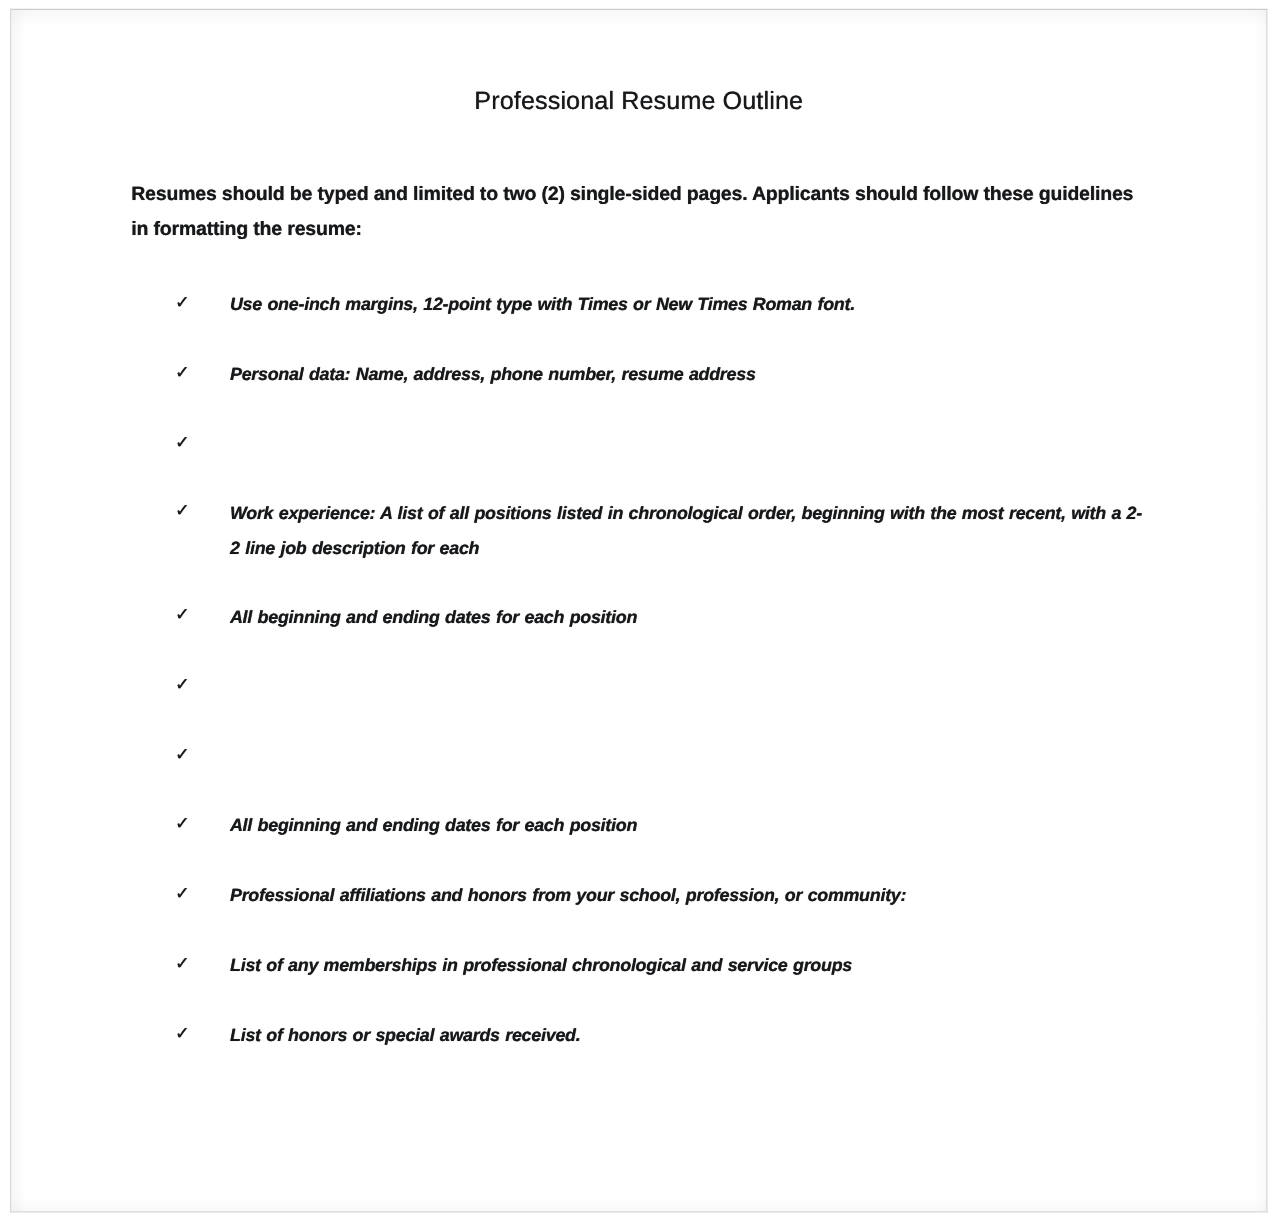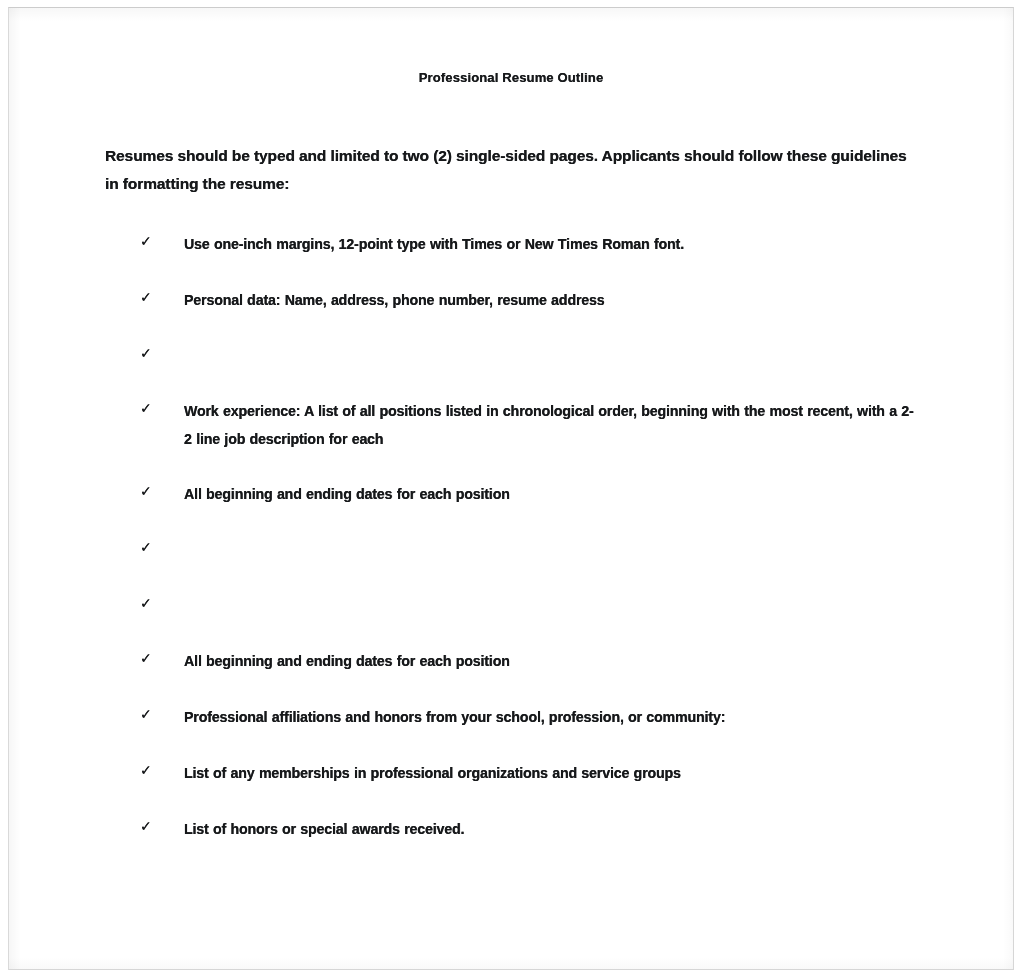--- a/index.html
+++ b/index.html
@@ -54,22 +54,22 @@
     text-shadow: 0 0 0.55px rgba(20,22,24,0.75), 0.35px 0 0.5px rgba(30,32,34,0.35);
   }
 
   
   .doc-title {
     position: absolute;
     left: 0;
     top: 62px;
     width: 100%;
     text-align: center;
-    font-size: 13px;
-    font-weight: bold;
+    font-size: 20px;
+    font-weight: normal;
     letter-spacing: 0.15px;
     font-stretch: condensed;
   }
 
   .doc-intro {
     position: absolute;
     left: 96px;
     top: 118px;
     width: 814px;
     text-align: left;
@@ -114,20 +114,21 @@
   }
 
   .check-text {
     display: block;
     font-size: 14.2px;
     font-weight: 600;
     line-height: 28px;
     letter-spacing: -0.15px;
     font-stretch: condensed;
     word-spacing: 0.6px;
+    font-style: italic;
   }
 </style>
 </head>
 <body>
 
 <div class="page-sheet">
   <div class="page-inner">
 
     <div class="doc-title ink">Professional Resume Outline</div>
 
@@ -162,21 +163,21 @@
         <li class="check-item">
           <span class="check-mark ink">✓</span>
           <span class="check-text ink">All beginning and ending dates for each position</span>
         </li>
         <li class="check-item">
           <span class="check-mark ink">✓</span>
           <span class="check-text ink">Professional affiliations and honors from your school, profession, or community:</span>
         </li>
         <li class="check-item">
           <span class="check-mark ink">✓</span>
-          <span class="check-text ink">List of any memberships in professional organizations and service groups</span>
+          <span class="check-text ink">List of any memberships in professional chronological and service groups</span>
         </li>
         <li class="check-item">
           <span class="check-mark ink">✓</span>
           <span class="check-text ink">List of honors or special awards received.</span>
         </li>
       </ul>
 
   </div>
 </div>
 

